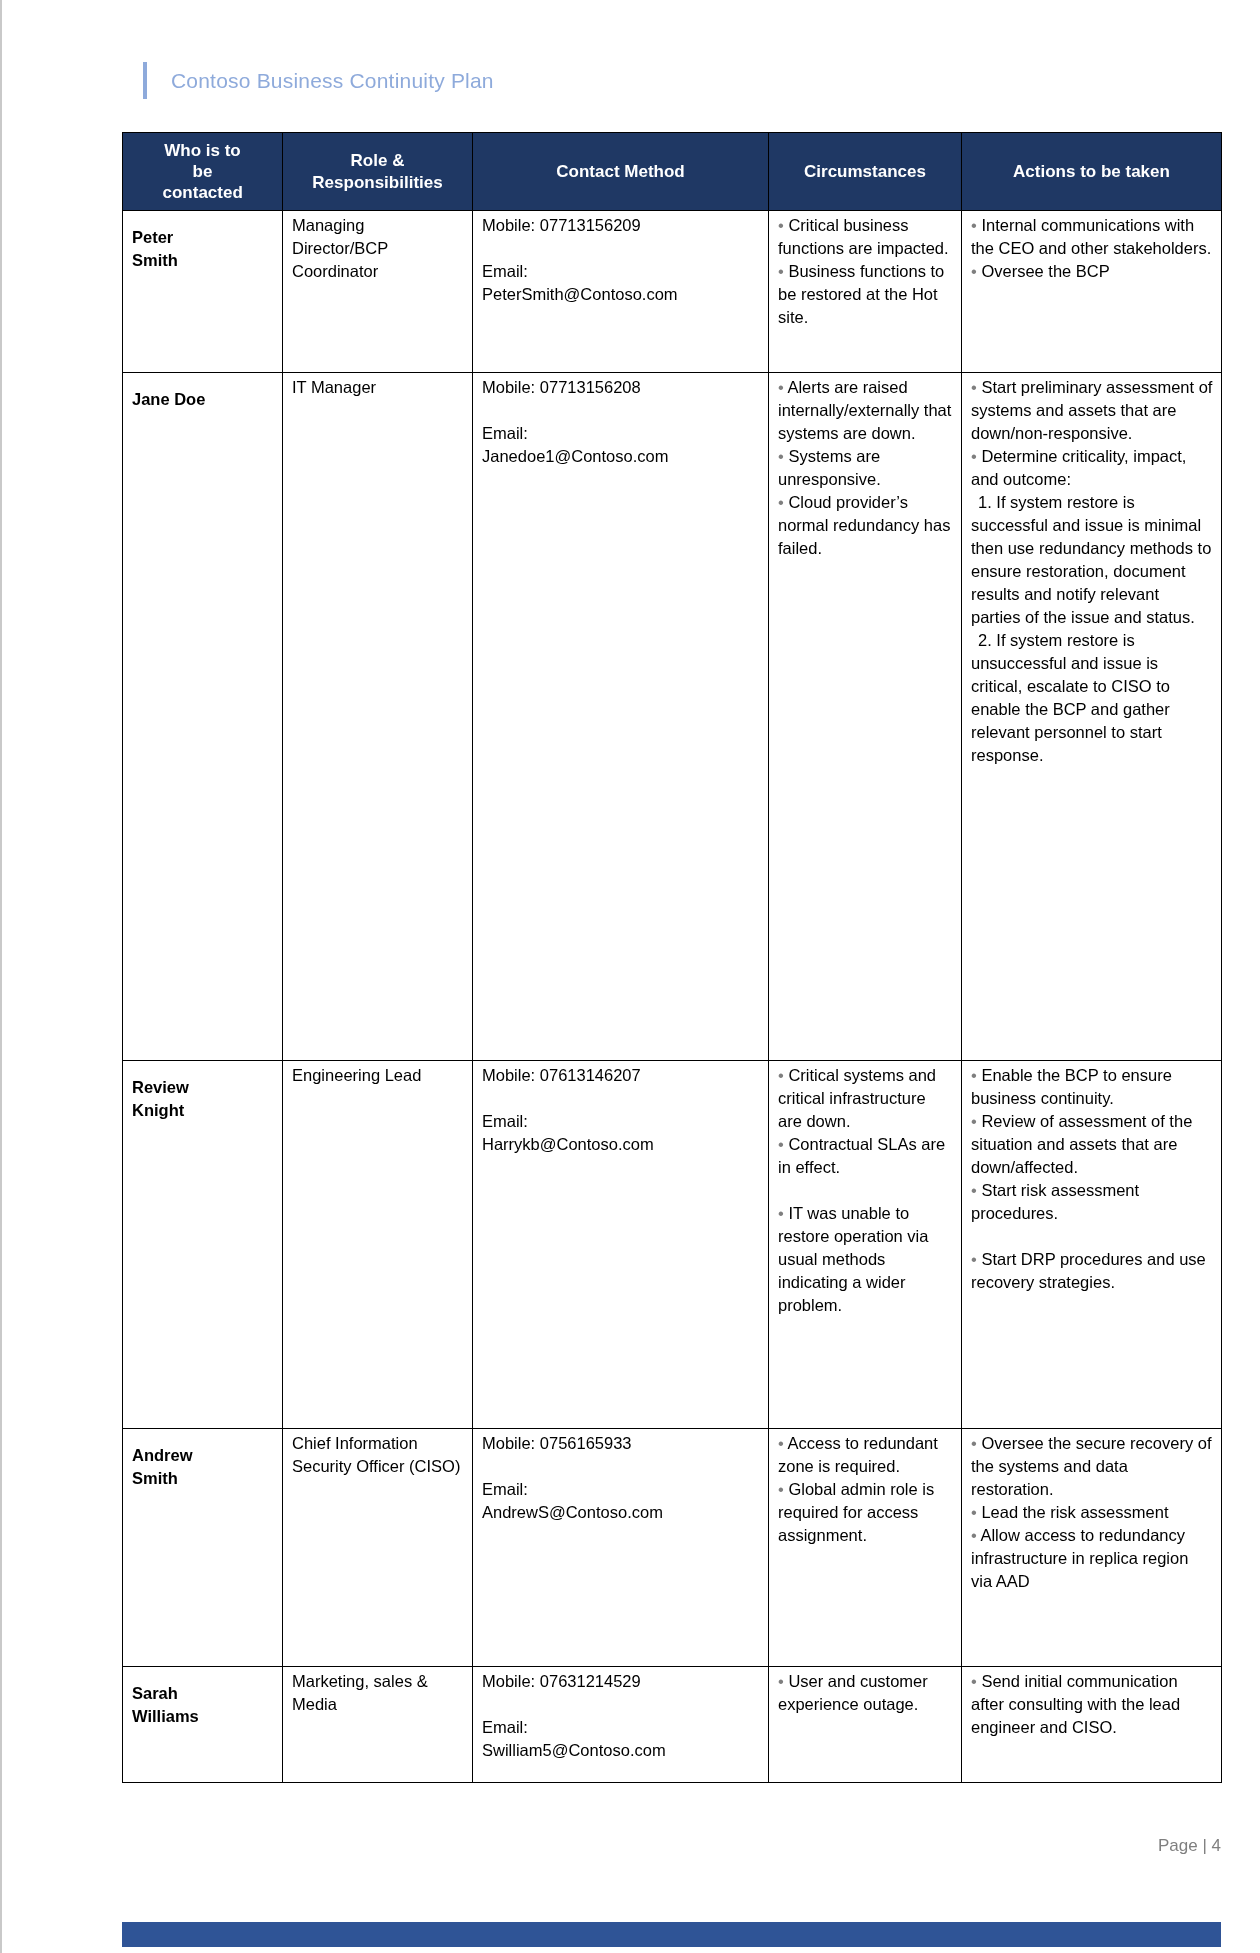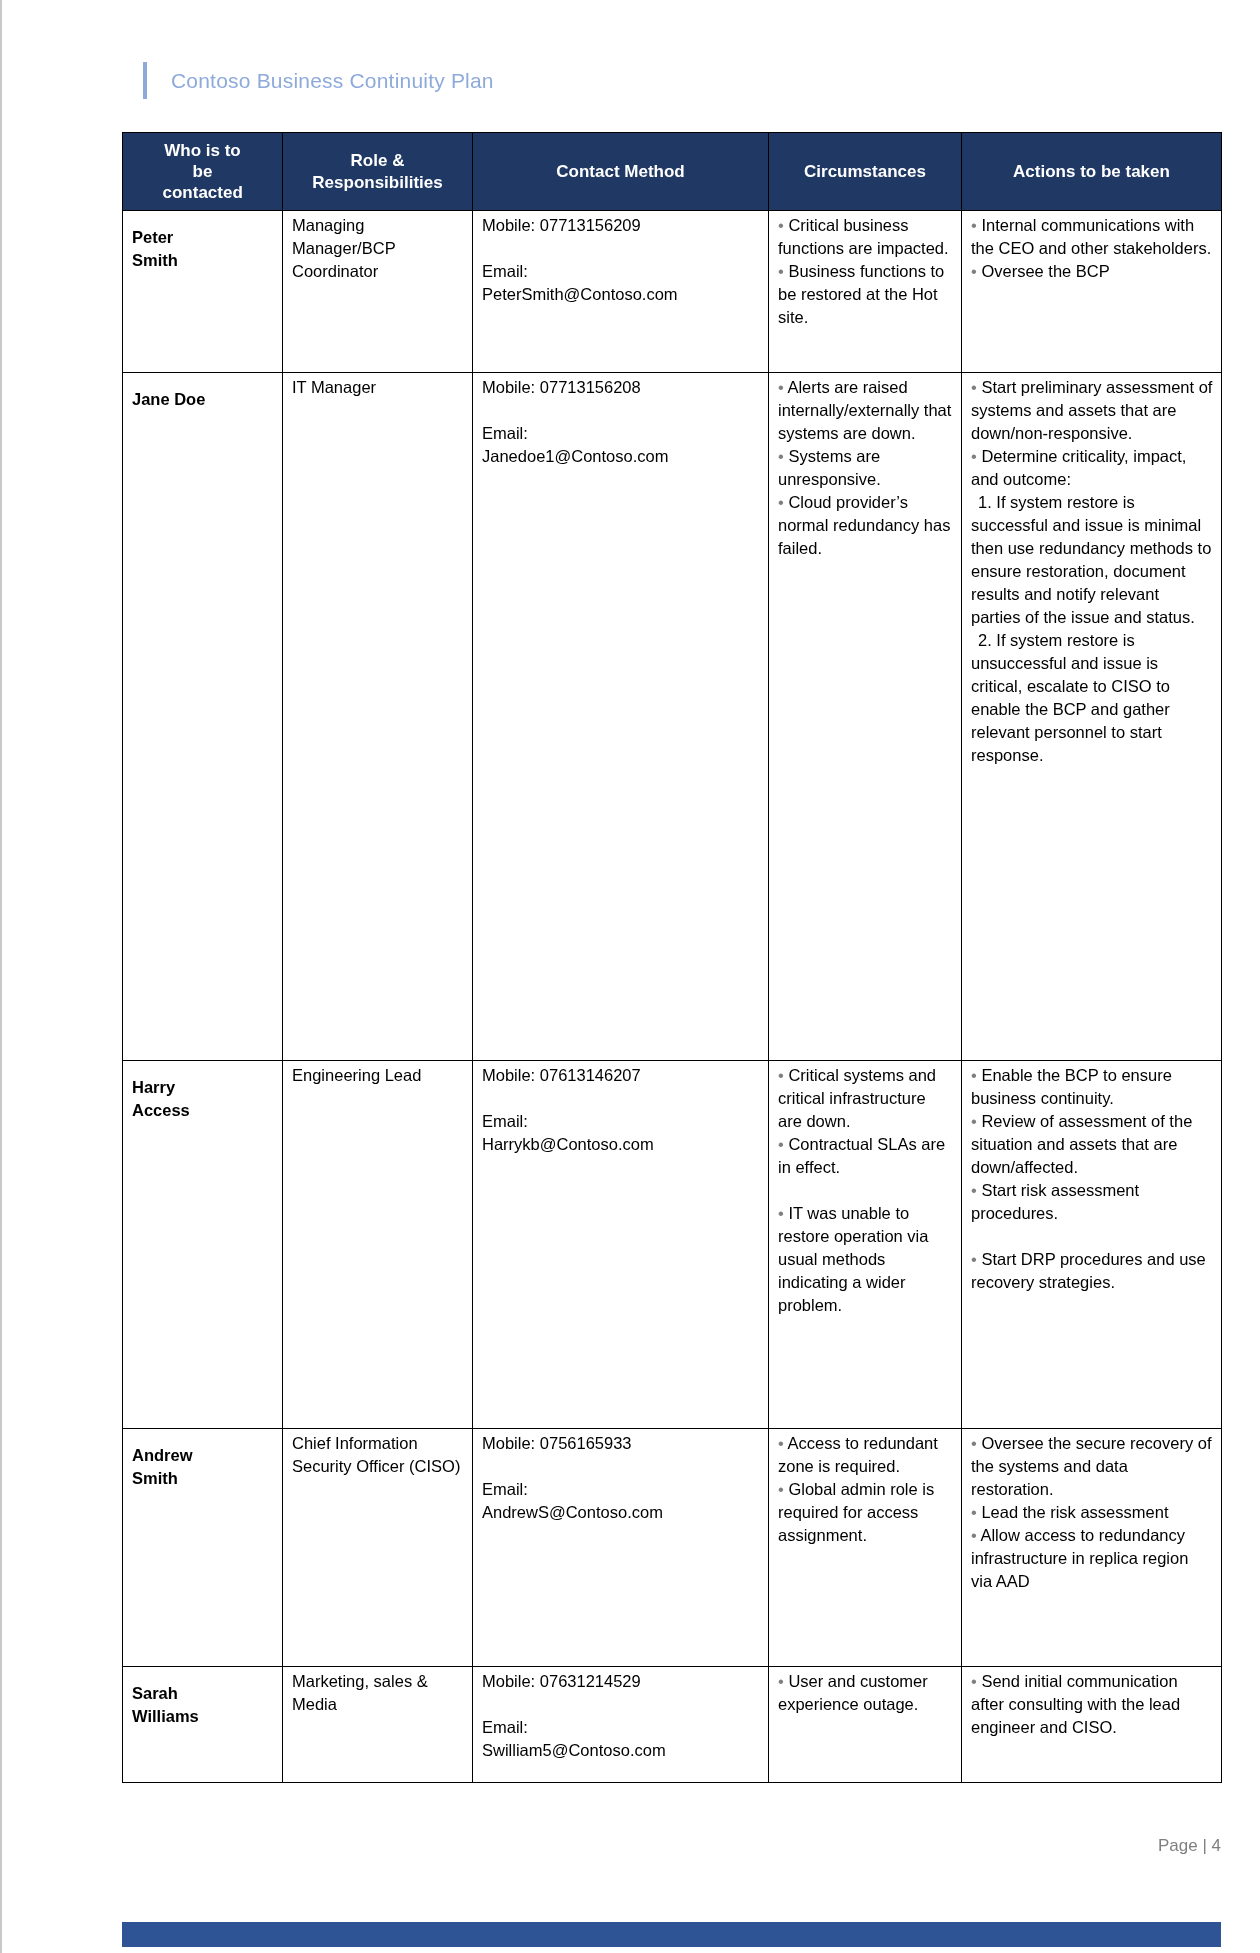--- a/index.html
+++ b/index.html
@@ -82,21 +82,21 @@
       <th class="h-role"><span class="hdr-inner">Role &amp; Responsibilities</span></th>
       <th><span class="hdr-inner">Contact Method</span></th>
       <th><span class="hdr-inner">Circumstances</span></th>
       <th><span class="hdr-inner">Actions to be taken</span></th>
     </tr>
   </thead>
   <tbody>
       <tr>
     <td class="name-cell"><span class="name-inner">Peter Smith</span></td>
     <td>
-          <div class="para text">Managing Manager/BCP Coordinator</div>
+          <div class="para text">Managing Director/BCP Coordinator</div>
         </td>
     <td>
           <div class="para text">Mobile: 07713156209</div>
           <div class="para blank">&nbsp;</div>
           <div class="para text">Email:</div>
           <div class="para text">PeterSmith@Contoso.com</div>
         </td>
     <td>
           <div class="para bullet"><span class="bullet-char">• </span>Critical business functions are impacted.</div>
           <div class="para bullet"><span class="bullet-char">• </span>Business functions to be restored at the Hot site.</div>
@@ -123,21 +123,21 @@
           <div class="para bullet"><span class="bullet-char">• </span>Cloud provider’s normal redundancy has failed.</div>
         </td>
     <td>
           <div class="para bullet"><span class="bullet-char">• </span>Start preliminary assessment of systems and assets that are down/non-responsive.</div>
           <div class="para bullet"><span class="bullet-char">• </span>Determine criticality, impact, and outcome:</div>
           <div class="para num">1. If system restore is successful and issue is minimal then use redundancy methods to ensure restoration, document results and notify relevant parties of the issue and status.</div>
           <div class="para num">2. If system restore is unsuccessful and issue is critical, escalate to CISO to enable the BCP and gather relevant personnel to start response.</div>
         </td>
   </tr>
       <tr>
-    <td class="name-cell"><span class="name-inner">Harry Access</span></td>
+    <td class="name-cell"><span class="name-inner">Review Knight</span></td>
     <td>
           <div class="para text">Engineering Lead</div>
         </td>
     <td>
           <div class="para text">Mobile: 07613146207</div>
           <div class="para blank">&nbsp;</div>
           <div class="para text">Email:</div>
           <div class="para text">Harrykb@Contoso.com</div>
         </td>
     <td>

